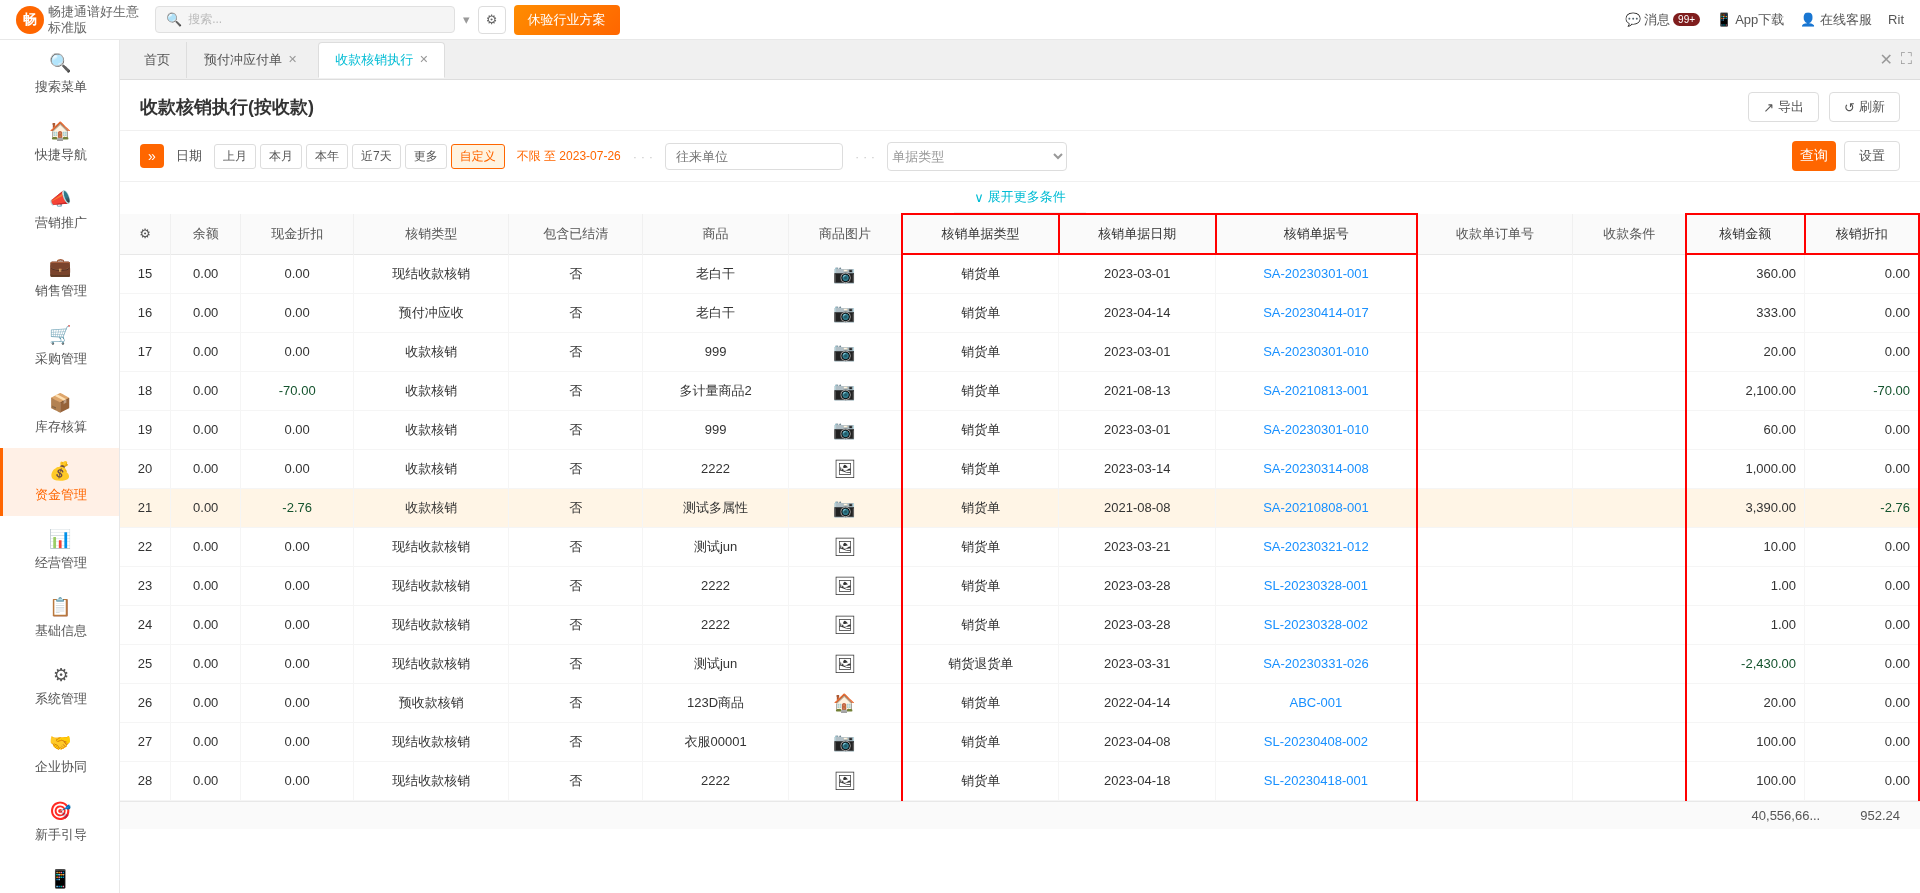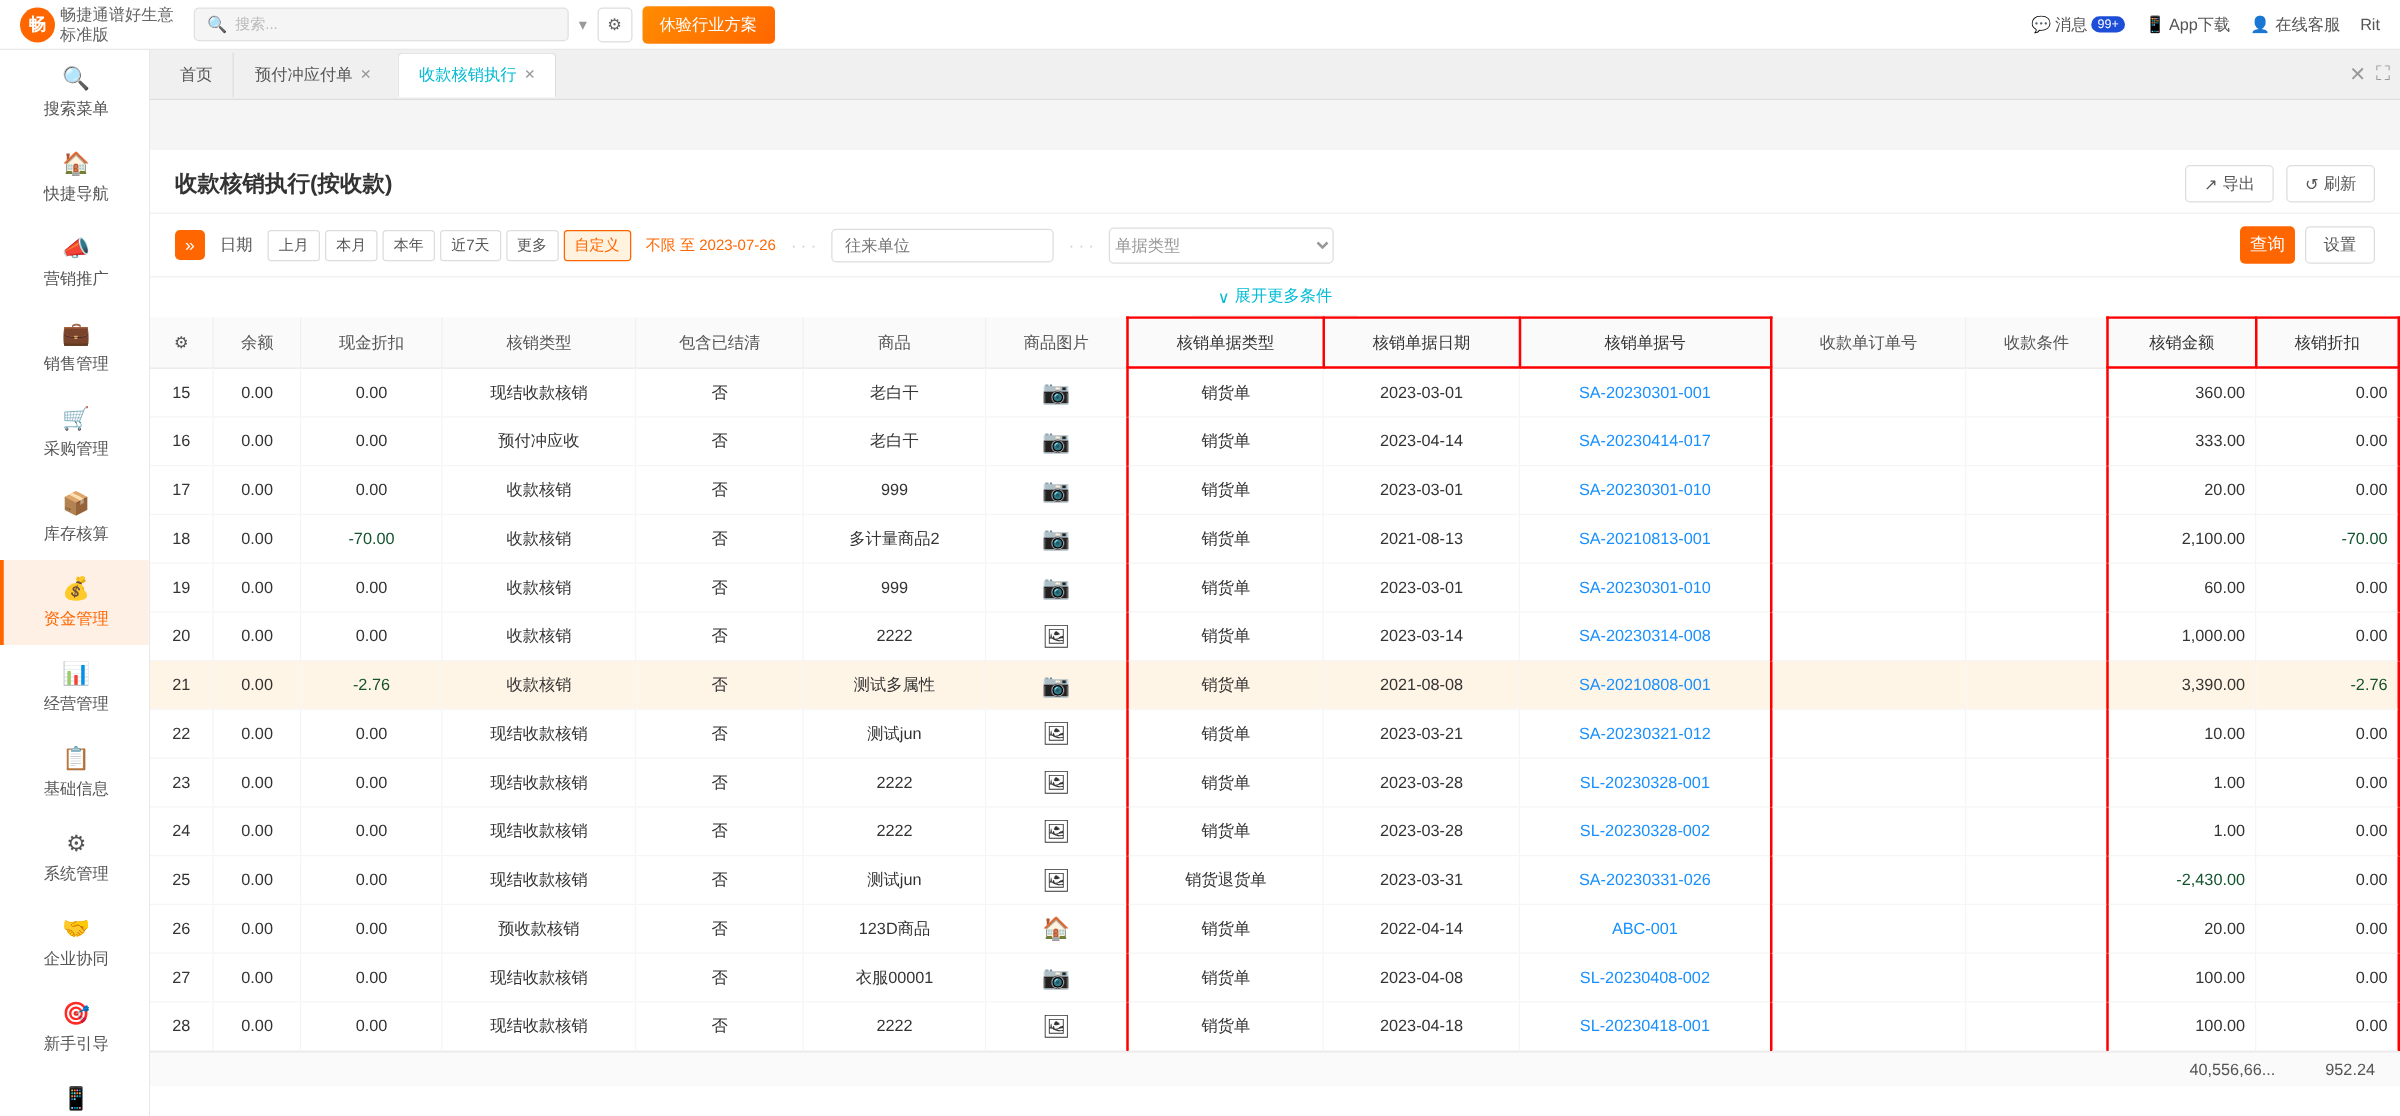--- a/index.html
+++ b/index.html
@@ -52,21 +52,21 @@
     .btn-industry {
       background: linear-gradient(135deg, #ff8c00, #ff6600);
       color: #fff;
       border: none;
       border-radius: 4px;
       padding: 6px 14px;
       cursor: pointer;
       font-size: 13px;
     }
     .badge-red {
-      background: #1d4ed8;
+      background: #7f1d1d;
       color: #fff;
       border-radius: 8px;
       padding: 1px 5px;
       font-size: 10px;
     }
     .gear-btn {
       width: 28px; height: 28px;
       border: 1px solid #ddd;
       border-radius: 4px;
       display: flex; align-items: center; justify-content: center;
@@ -100,21 +100,21 @@
     .sidebar-item.active {
       background: #fff0e6;
       color: #f60;
       border-left: 3px solid #f60;
     }
     .sidebar-item .icon {
       font-size: 18px;
     }
 
     
-    .main { flex: 1; display: flex; flex-direction: column; overflow: hidden; gap: 40px; }
+    .main { flex: 1; display: flex; flex-direction: column; overflow: hidden; }
 
     
     .tab-bar {
       height: 40px;
       background: #f0f0f0;
       display: flex;
       align-items: center;
       border-bottom: 1px solid #ddd;
       padding: 0 8px;
     }

